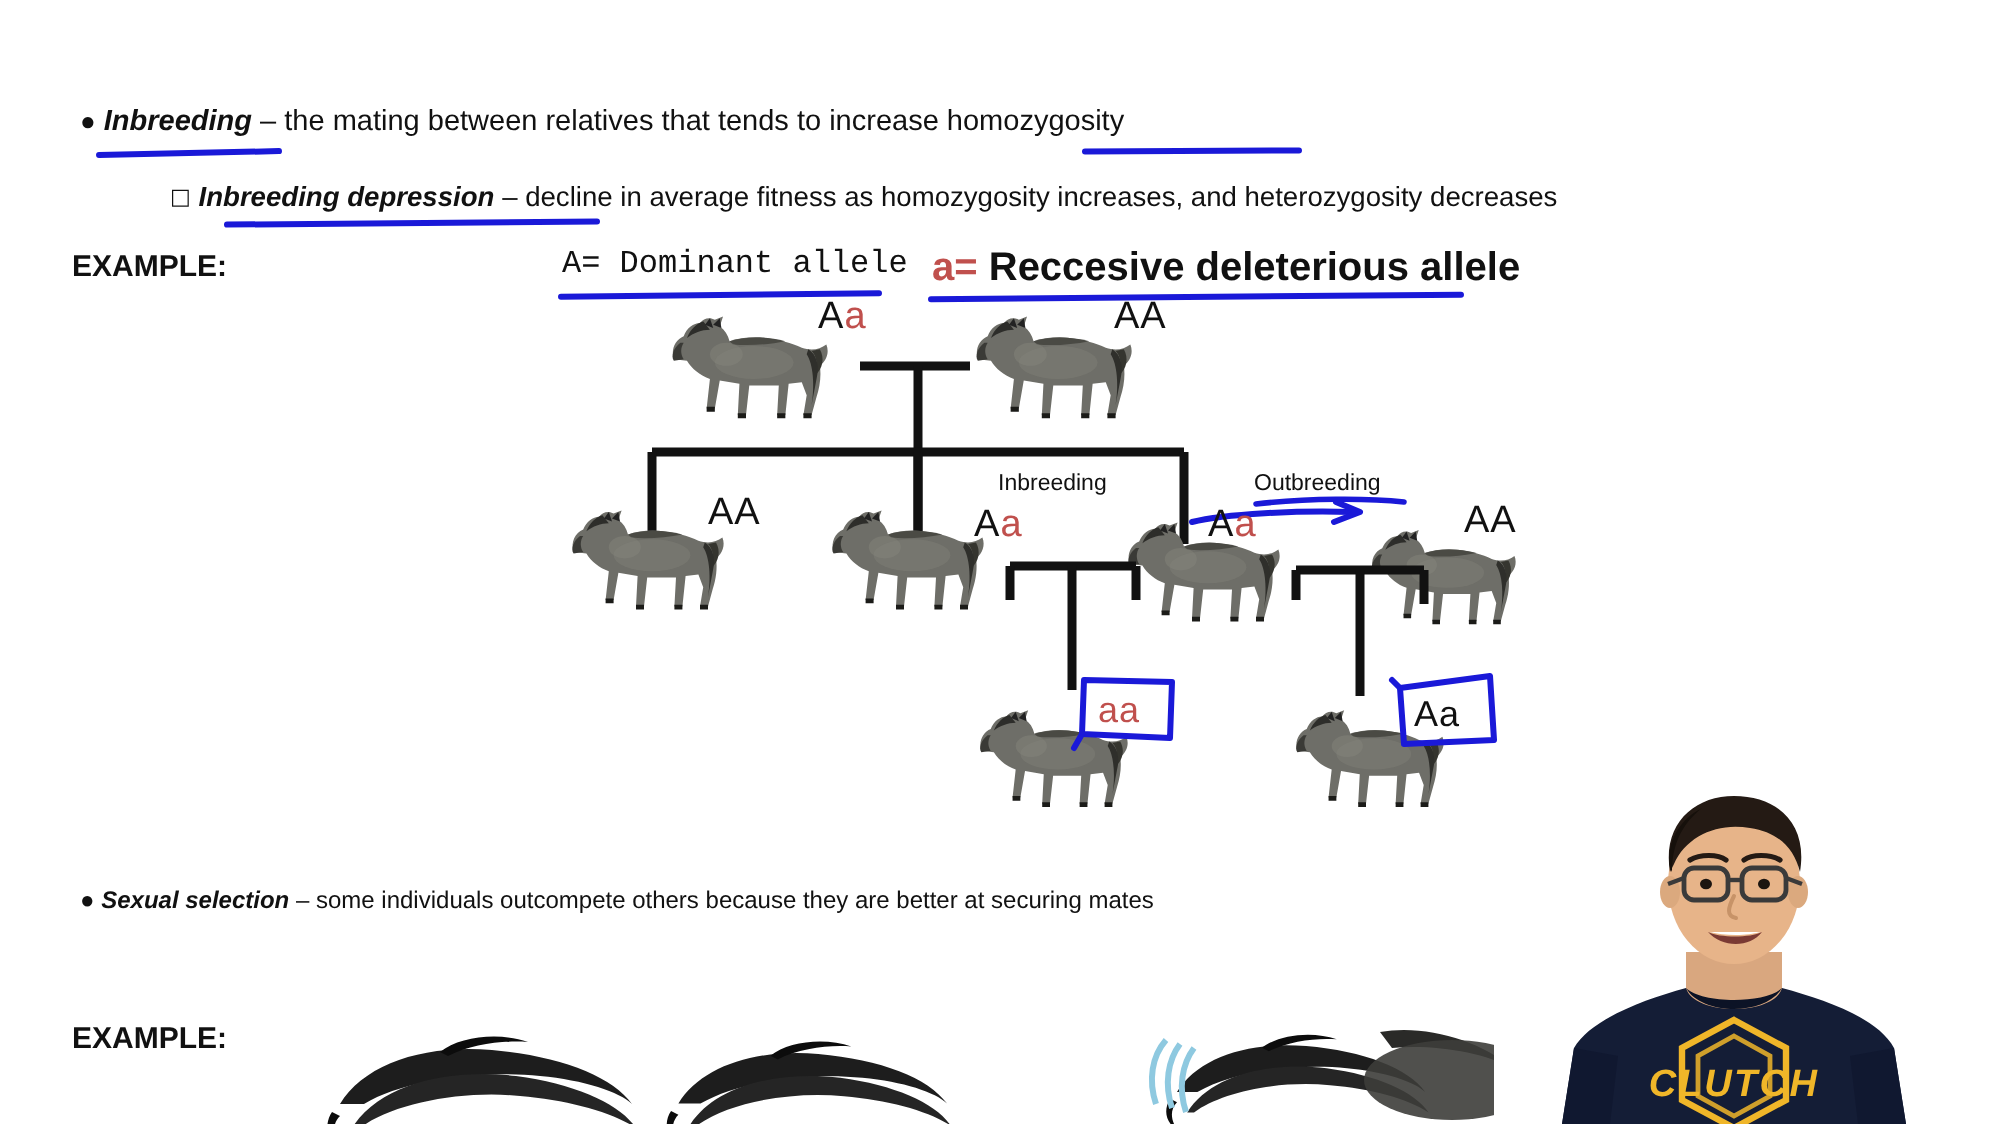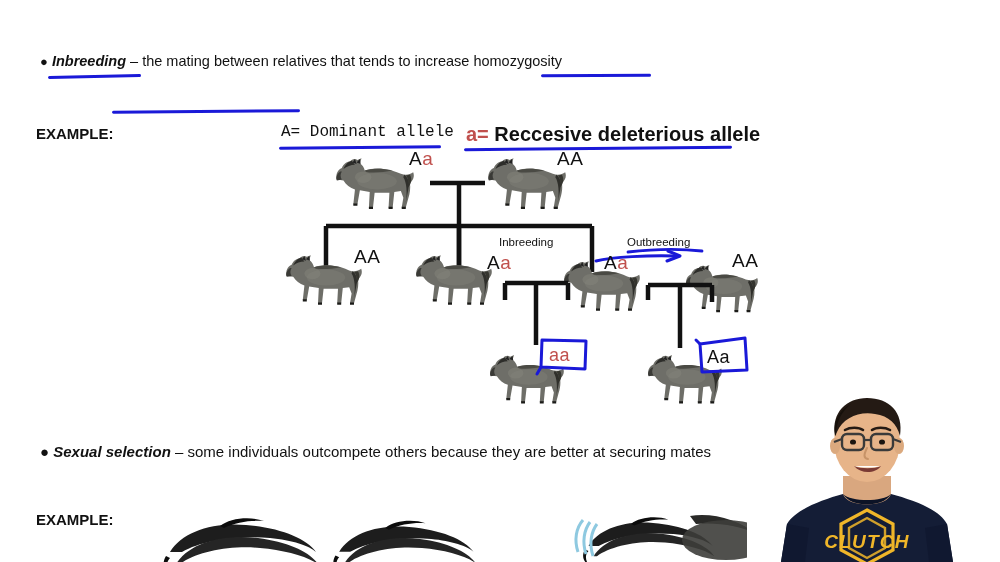--- a/index.html
+++ b/index.html
@@ -23,21 +23,21 @@
   .sub1 .box{font-family:"DejaVu Sans",sans-serif;font-size:11px;vertical-align:1px;}
   .sub1 .term{font-weight:bold;font-style:italic;}
 
   .ex1{position:absolute;left:36px;top:125px;font-size:15px;font-weight:bold;}
   .ex2{position:absolute;left:36px;top:511px;font-size:15px;font-weight:bold;}
 
   .allele-a{position:absolute;left:281px;top:123px;font-size:16px;white-space:nowrap;font-family:Liberation Mono, monospace;}
   .allele-b{position:absolute;left:466px;top:123px;font-size:20px;white-space:nowrap;font-weight:bold;}
   .redtxt{color:#c0504d;}
 
-  .bullet2{position:absolute;left:40px;top:443px;font-size:15px;white-space:nowrap;}
+  .bullet2{position:absolute;left:40px;top:443px;font-size:12px;white-space:nowrap;}
   .bullet2 .term{font-weight:bold;font-style:italic;}
   .sub2{position:absolute;left:85px;top:483px;font-size:13.8px;white-space:nowrap;}
   .sub2 .box{font-family:"DejaVu Sans",sans-serif;font-size:11px;vertical-align:1px;}
 
   
   .ped{position:absolute;left:0;top:0;width:1000px;height:562px;pointer-events:none;}
   .gt{position:absolute;font-size:19px;letter-spacing:.5px;white-space:nowrap;}
   .tag{position:absolute;font-size:11.5px;color:#111;white-space:nowrap;}
 
   .boxlbl{position:absolute;font-size:18px;letter-spacing:.5px;white-space:nowrap;}
@@ -52,20 +52,25 @@
 
 
   <div class="bullet1">
     <span class="dot">●</span>
     <span class="term">Inbreeding</span>
     <span>– the mating between relatives that tends to increase homozygosity</span>
   </div>
   <div class="uline-blue" style="left:48px;top:75px;width:93px;height:2.6px;transform:rotate(-1.2deg);"></div>
   <div class="uline-blue" style="left:541px;top:74px;width:110px;height:2.6px;transform:rotate(-0.3deg);"></div>
 
+  <div class="sub1">
+    <span class="box">□</span>
+    <span class="term">Inbreeding depression</span>
+    <span>– decline in average fitness as homozygosity increases, and heterozygosity decreases</span>
+  </div>
   <div class="uline-blue" style="left:112px;top:110px;width:188px;height:2.6px;transform:rotate(-0.5deg);"></div>
 
   <div class="ex1">EXAMPLE:</div>
 
   <div class="allele-a">
     <span>A=</span><span> Dominant allele</span>
   </div>
   <div class="uline-blue" style="left:279px;top:146px;width:162px;height:2.6px;transform:rotate(-0.6deg);"></div>
 
   <div class="allele-b">

